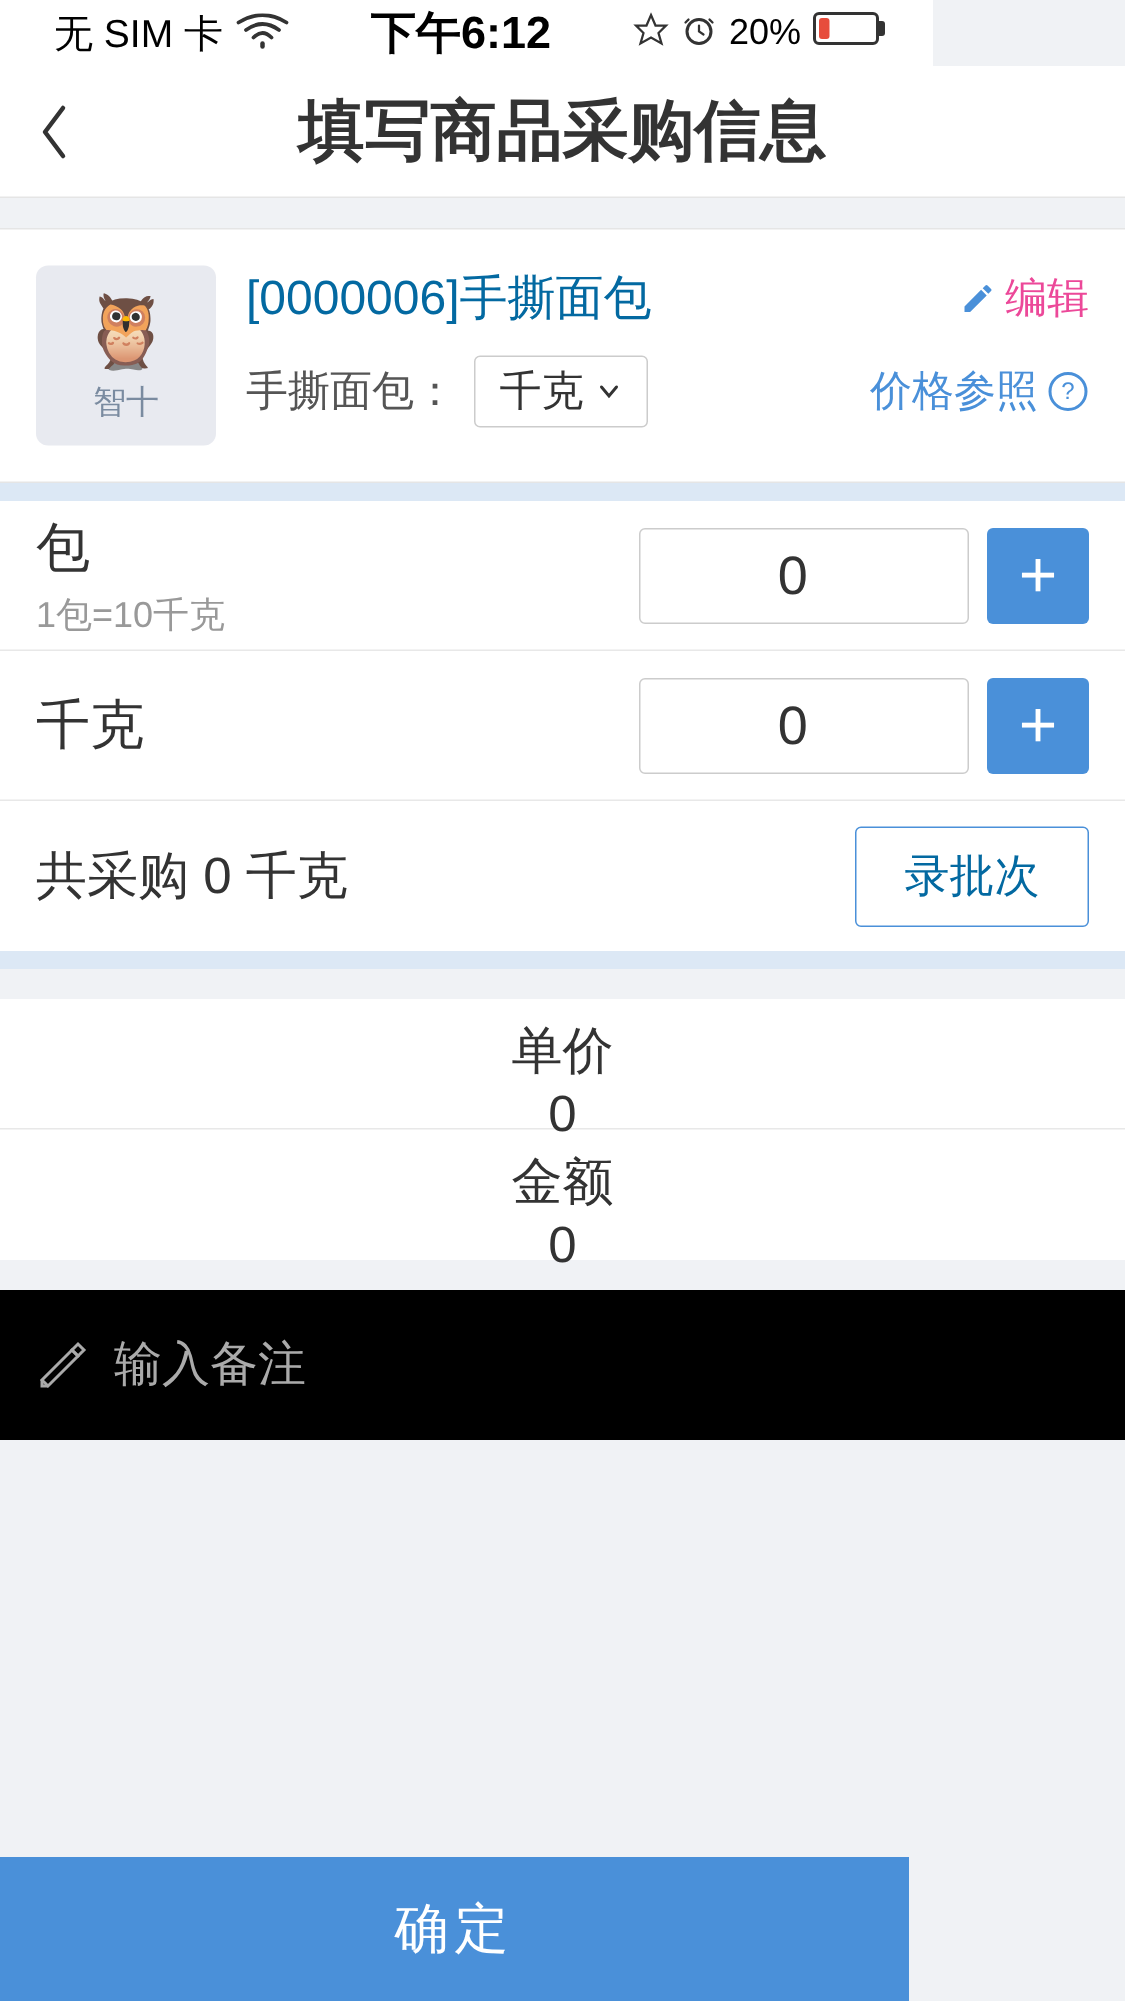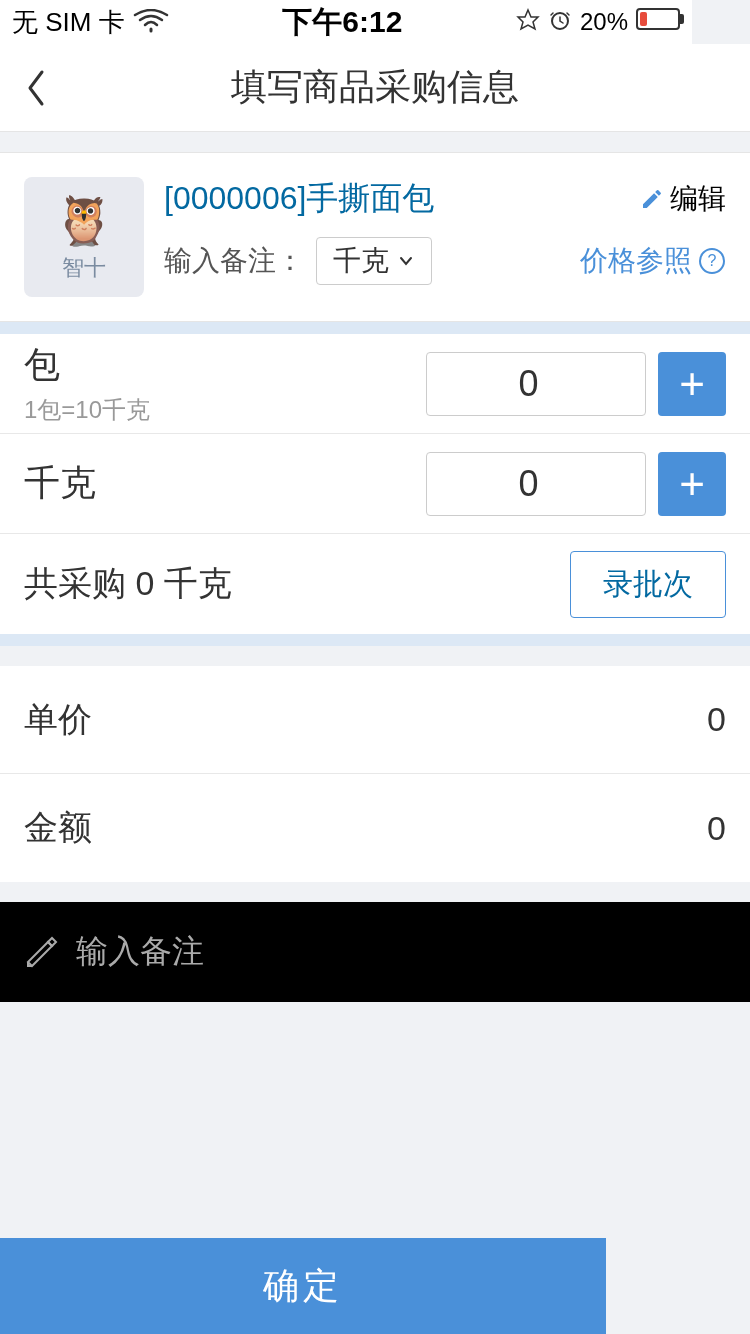--- a/index.html
+++ b/index.html
@@ -7,27 +7,27 @@
     body {
       width: 750px;
       min-height: 1334px;
       font-family: -apple-system, "PingFang SC", "Helvetica Neue", Arial, sans-serif;
       background: #f0f2f5;
       font-size: 32px;
     }
 
     
     .status-bar {
-      width: 692px;
+      width: 622px;
       height: 44px;
       background: #fff;
       display: flex;
       align-items: center;
       justify-content: space-between;
-      padding: 0 12px;
+      padding: 0 36px;
       font-size: 28px;
       font-weight: 500;
     }
     .status-left {
       display: flex;
       align-items: center;
       gap: 8px;
       font-size: 26px;
     }
     .status-center {
@@ -84,22 +84,22 @@
       align-items: center;
       color: #333;
       font-size: 40px;
       cursor: pointer;
       padding: 0 10px 0 0;
     }
     .nav-title {
       position: absolute;
       left: 50%;
       transform: translateX(-50%);
-      font-size: 36px;
-      font-weight: 400;
+      font-size: 44px;
+      font-weight: 700;
       color: #333;
     }
 
     
     .product-card {
       background: #fff;
       margin-top: 20px;
       padding: 24px;
       display: flex;
       align-items: flex-start;
@@ -137,21 +137,21 @@
       display: flex;
       justify-content: space-between;
       align-items: center;
     }
     .product-name {
       font-size: 32px;
       color: #0369a1;
       font-weight: 500;
     }
     .edit-btn {
-      color: #000000;
+      color: #ec4899;
       font-size: 28px;
       display: flex;
       align-items: center;
       gap: 6px;
       cursor: pointer;
     }
     .product-unit-row {
       display: flex;
       align-items: center;
       justify-content: space-between;
@@ -273,22 +273,23 @@
     
     .price-section {
       background: #fff;
       margin-top: 20px;
     }
     .price-row {
       display: flex;
       align-items: center;
       justify-content: space-between;
       padding: 12px 24px;
-      height: 108px;
+      height: 87px;
       border-bottom: 1px solid #e8e8e8;
+      flex-direction: column;
     }
     .price-row:last-child {
       border-bottom: none;
     }
     .price-label {
       font-size: 34px;
       color: #333;
     }
     .price-value {
       font-size: 34px;
@@ -385,21 +386,21 @@
       <span class="product-name">[0000006]手撕面包</span>
       <div class="edit-btn">
         <svg width="24" height="24" viewBox="0 0 24 24">
           <path d="M3 17.25V21h3.75L17.81 9.94l-3.75-3.75L3 17.25zM20.71 7.04c.39-.39.39-1.02 0-1.41l-2.34-2.34a1 1 0 0 0-1.41 0l-1.83 1.83 3.75 3.75 1.83-1.83z" fill="#4a90d9"></path>
         </svg>
         <span>编辑</span>
       </div>
     </div>
     <div class="product-unit-row">
       <div style="display:flex;align-items:center;gap:12px;">
-        <span class="unit-label">输入备注：</span>
+        <span class="unit-label">手撕面包：</span>
         <div class="unit-select">
           <span>千克</span>
           <svg width="18" height="18" viewBox="0 0 18 18">
             <path d="M4 6 L9 12 L14 6" stroke="#333" stroke-width="2" fill="none" stroke-linecap="round"></path>
           </svg>
         </div>
       </div>
       <div class="price-ref">
         <span>价格参照</span>
         <svg width="28" height="28" viewBox="0 0 28 28">

